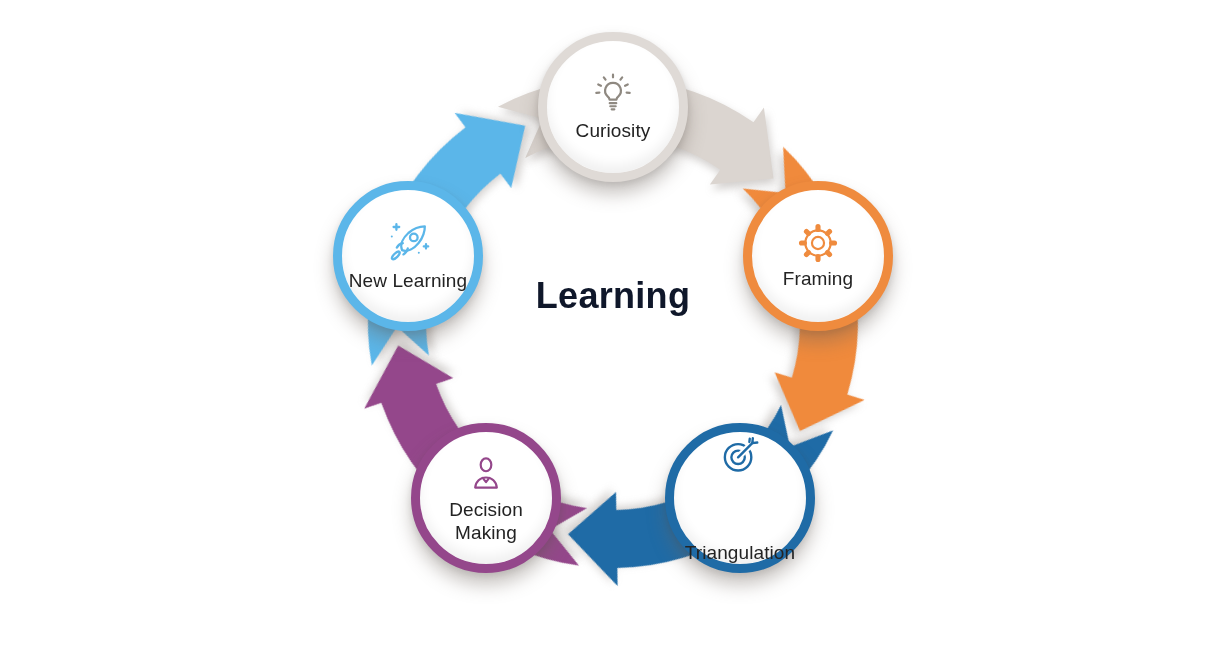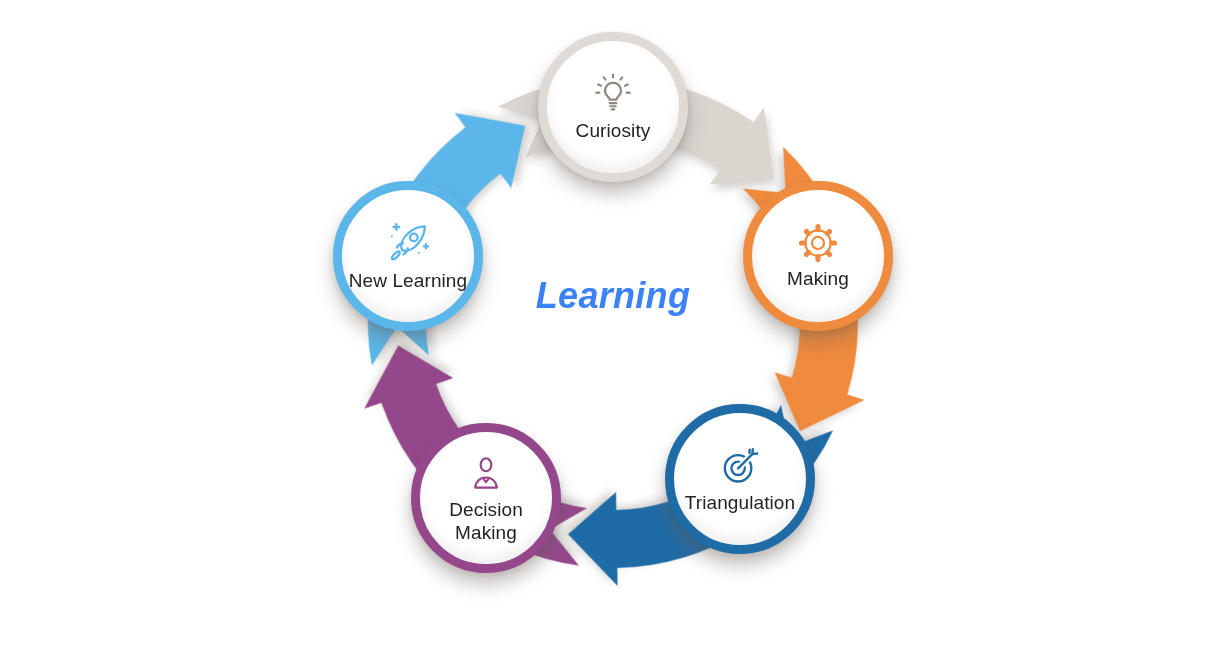--- a/index.html
+++ b/index.html
@@ -41,21 +41,21 @@
   .node .label {
     font-size: 19px;
     line-height: 1.16;
     color: #232323;
     text-align: center;
     white-space: nowrap;
     letter-spacing: 0.1px;
   }
   .node-curiosity      { left: 538px; top: 32px;  }
   .node-framing        { left: 743px; top: 181px; }
-  .node-triangulation  { left: 665px; top: 404px; }
+  .node-triangulation  { left: 665px; top: 423px; justify-content: space-between; }
   .node-decision       { left: 411px; top: 423px; }
   .node-new-learnings  { left: 333px; top: 181px; }
   .node-decision .label { white-space: normal; width: 96px; }
   .title {
     position: absolute;
     left: 613px; top: 272px;
     transform: translateX(-50%);
     text-align: center;
     font-weight: bold;
     font-size: 36px;
@@ -92,21 +92,21 @@
   </div>
 
   <div class="node node-framing" style="border-color: rgb(239, 139, 62);">
     <span class="icon" style="color: rgb(239, 139, 62);">
       <svg width="44" height="44" viewBox="0 0 24 24" fill="none" stroke="currentColor" stroke-linecap="round" stroke-linejoin="round">
         <circle cx="12" cy="12" r="3.3" stroke-width="1.2"></circle>
         <circle cx="12" cy="12" r="6.9" stroke-width="1.2"></circle>
         <path stroke-width="2.8" d="M19.4 12h1.6M12 19.4V21M4.6 12H3M12 4.6V3M17.2 17.2l1.1 1.1M6.8 17.2l-1.1 1.1M6.8 6.8 5.7 5.7M17.2 6.8l1.1-1.1"></path>
       </svg>
     </span>
-    <span class="label">Making</span>
+    <span class="label">Framing</span>
   </div>
 
   <div class="node node-triangulation" style="border-color: rgb(31, 107, 166);">
     <span class="icon" style="color: rgb(31, 107, 166);">
       <svg width="46" height="46" viewBox="0 0 24 24" fill="none" stroke="currentColor" stroke-width="1.25" stroke-linecap="round" stroke-linejoin="round">
         <circle cx="11" cy="13.2" r="6.9"></circle>
         <circle cx="11" cy="13.2" r="3.5"></circle>
         <circle cx="11" cy="13.2" r="0.7" fill="currentColor" stroke="none"></circle>
         <path d="M11 13.2 18.4 5.8" stroke="#ffffff" stroke-width="3.4"></path>
         <path d="M11 13.2 18.4 5.8"></path>
@@ -136,17 +136,17 @@
         <ellipse cx="5.9" cy="18.2" rx="2.5" ry="1" transform="rotate(-45 5.9 18.2)"></ellipse>
         <path d="M6.2 2.6v2.8M4.8 4h2.8"></path>
         <path d="M21 12.6v2.2M19.9 13.7h2.2"></path>
         <circle cx="3.9" cy="8.8" r="0.5" fill="currentColor" stroke="none"></circle>
         <circle cx="17.4" cy="16.9" r="0.5" fill="currentColor" stroke="none"></circle>
       </svg>
     </span>
     <span class="label">New Learning</span>
   </div>
 
-  <div class="title" style="color: #3b82f6; font-style: italic;">
+  <div class="title" style="color: #0f172a;">
     <div>Learning</div>
   </div>
 
 </div>
 
 </body></html>

